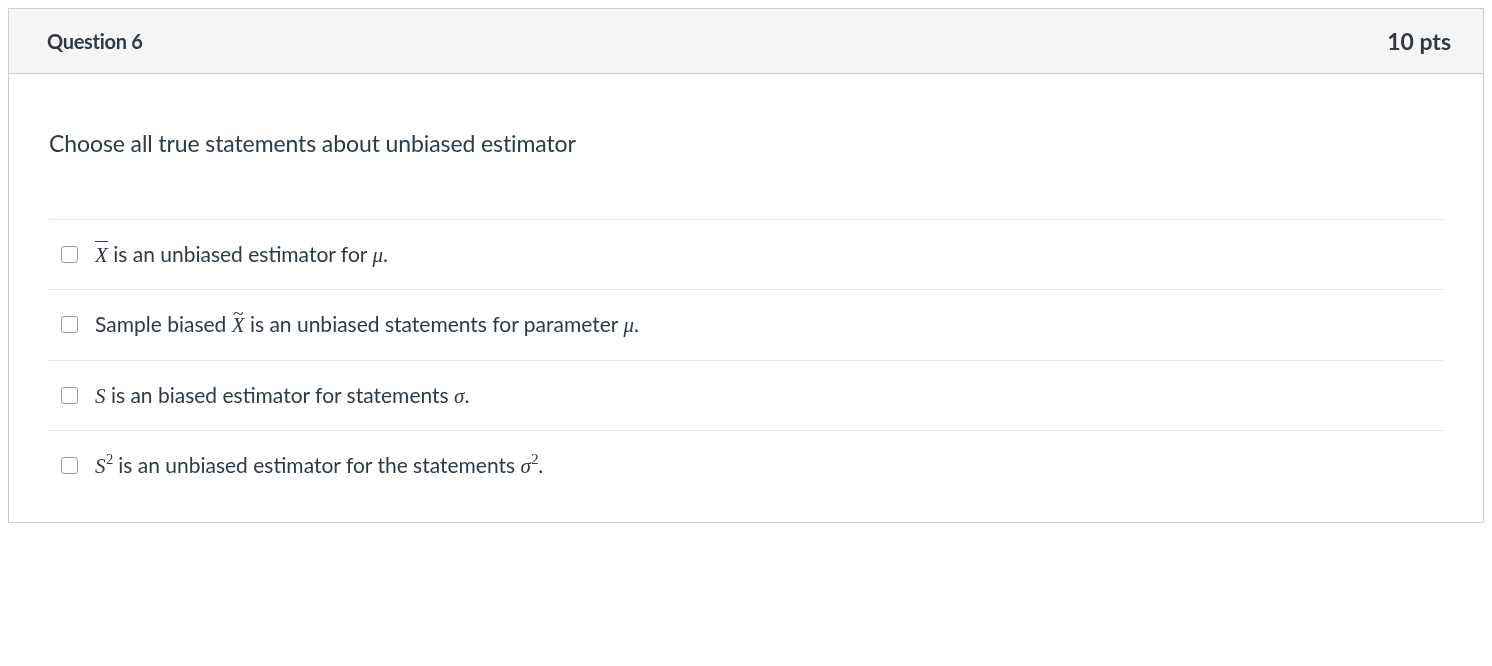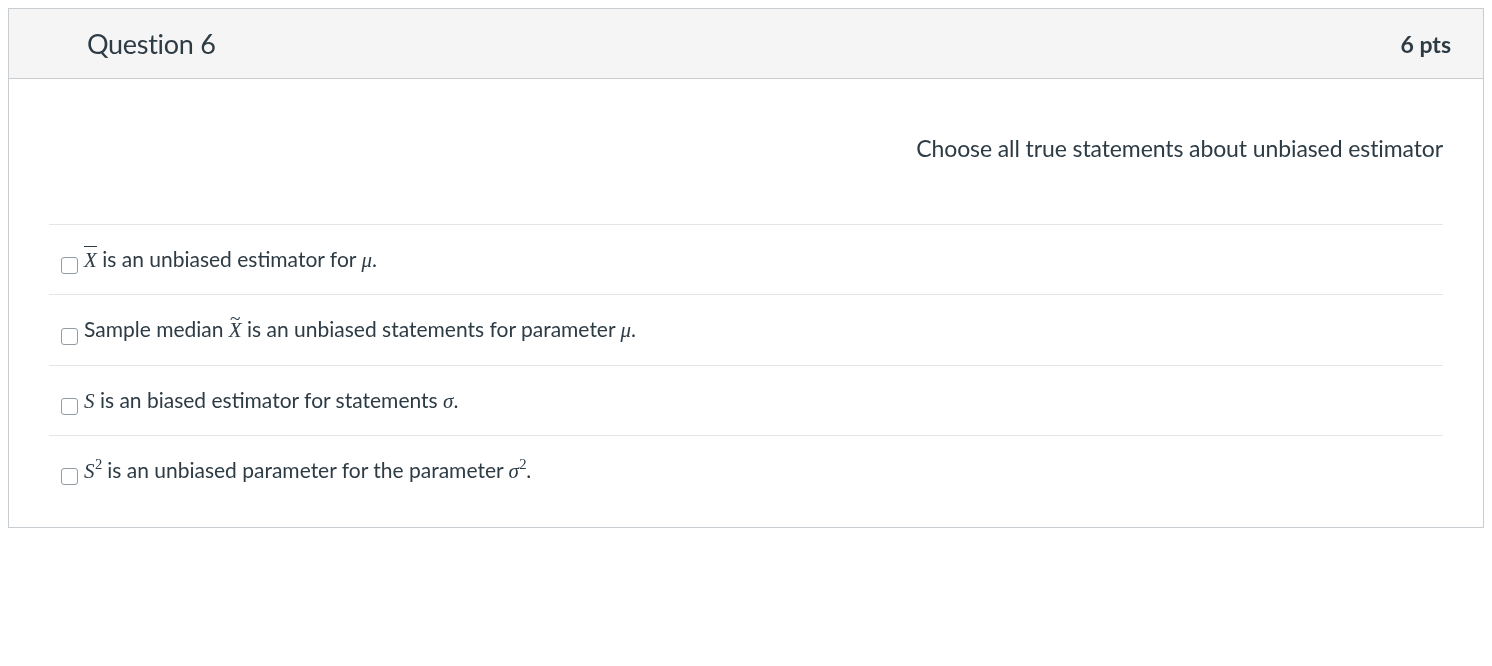--- a/index.html
+++ b/index.html
@@ -21,48 +21,46 @@
     }
     .question-header {
       display: flex;
       justify-content: space-between;
       align-items: center;
       padding: 18px 32px 18px 38px;
       background: #f5f5f5;
       border-bottom: 1px solid #c7cdd1;
     }
     .question-title {
-      font-size: 27px;
-      font-weight: 400;
+      font-size: 20px;
+      font-weight: 700;
       color: #2d3b45;
       letter-spacing: -0.3px;
-      margin-left: 40px;
     }
     .question-points {
       font-size: 23px;
       font-weight: 700;
       color: #2d3b45;
     }
     .question-body {
       padding: 55px 40px 22px;
     }
     .prompt {
       font-size: 23px;
       color: #2d3b45;
       margin-bottom: 62px;
       letter-spacing: -0.1px;
-      text-align: right;
     }
     .answers {
       border-top: 1px solid #e3e6e8;
     }
     .answer-row {
       display: flex;
-      align-items: flex-end;
-      gap: 6px;
+      align-items: center;
+      gap: 17px;
       padding: 20px 6px 20px 12px;
       border-bottom: 1px solid #e3e6e8;
       font-size: 21px;
       color: #2d3b45;
       line-height: 1.3;
     }
     .answer-row:last-child {
       border-bottom: none;
     }
     .answer-row input[type="checkbox"] {
@@ -119,41 +117,41 @@
       top: -0.05em;
       left: 0.03em;
     }
   </style>
 </head>
 <body>
 
 <div class="question-card">
   <div class="question-header">
     <div class="question-title">Question 6</div>
-    <div class="question-points">6 pts</div>
+    <div class="question-points">10 pts</div>
   </div>
   <div class="question-body">
     <div class="prompt">Choose all true statements about unbiased estimator</div>
     <div class="answers">
 
       <div class="answer-row">
         <input type="checkbox" id="a0" style="">
         <label for="a0"><span></span><span><span class="overline mi">X</span></span><span> is an unbiased estimator for </span><span><span class="mi">μ</span></span><span>.</span></label>
       </div>
 
       <div class="answer-row">
         <input type="checkbox" id="a1" style="">
-        <label for="a1"><span>Sample median </span><span><span class="mtilde mi">X</span></span><span> is an unbiased statements for parameter </span><span><span class="mi">μ</span></span><span>.</span></label>
+        <label for="a1"><span>Sample biased </span><span><span class="mtilde mi">X</span></span><span> is an unbiased statements for parameter </span><span><span class="mi">μ</span></span><span>.</span></label>
       </div>
 
       <div class="answer-row">
         <input type="checkbox" id="a2" style="">
         <label for="a2"><span></span><span><span class="mi">S</span></span><span> is an biased estimator for statements </span><span><span class="mi">σ</span></span><span>.</span></label>
       </div>
 
       <div class="answer-row">
         <input type="checkbox" id="a3" style="">
-        <label for="a3"><span></span><span><span class="mi">S</span><span class="mi msup">2</span></span><span> is an unbiased parameter for the parameter </span><span><span class="mi">σ</span><span class="mi msup">2</span></span><span>.</span></label>
+        <label for="a3"><span></span><span><span class="mi">S</span><span class="mi msup">2</span></span><span> is an unbiased estimator for the statements </span><span><span class="mi">σ</span><span class="mi msup">2</span></span><span>.</span></label>
       </div>
 
     </div>
   </div>
 </div>
 
 </body></html>

